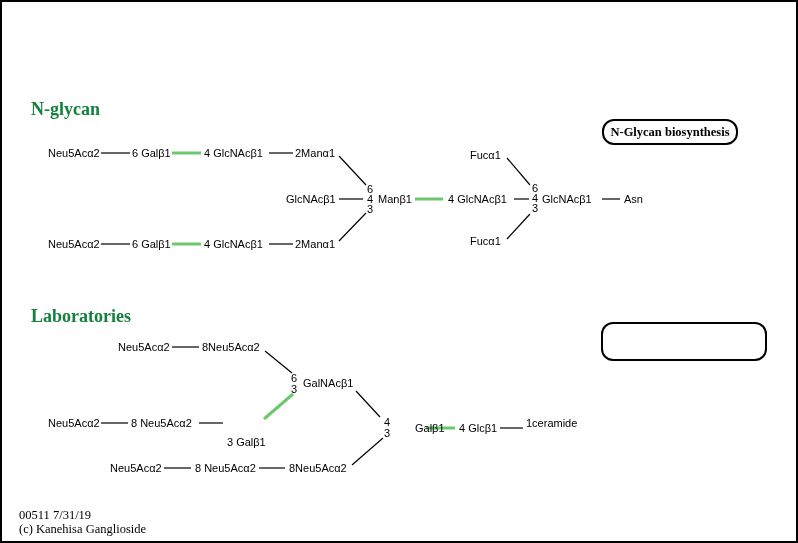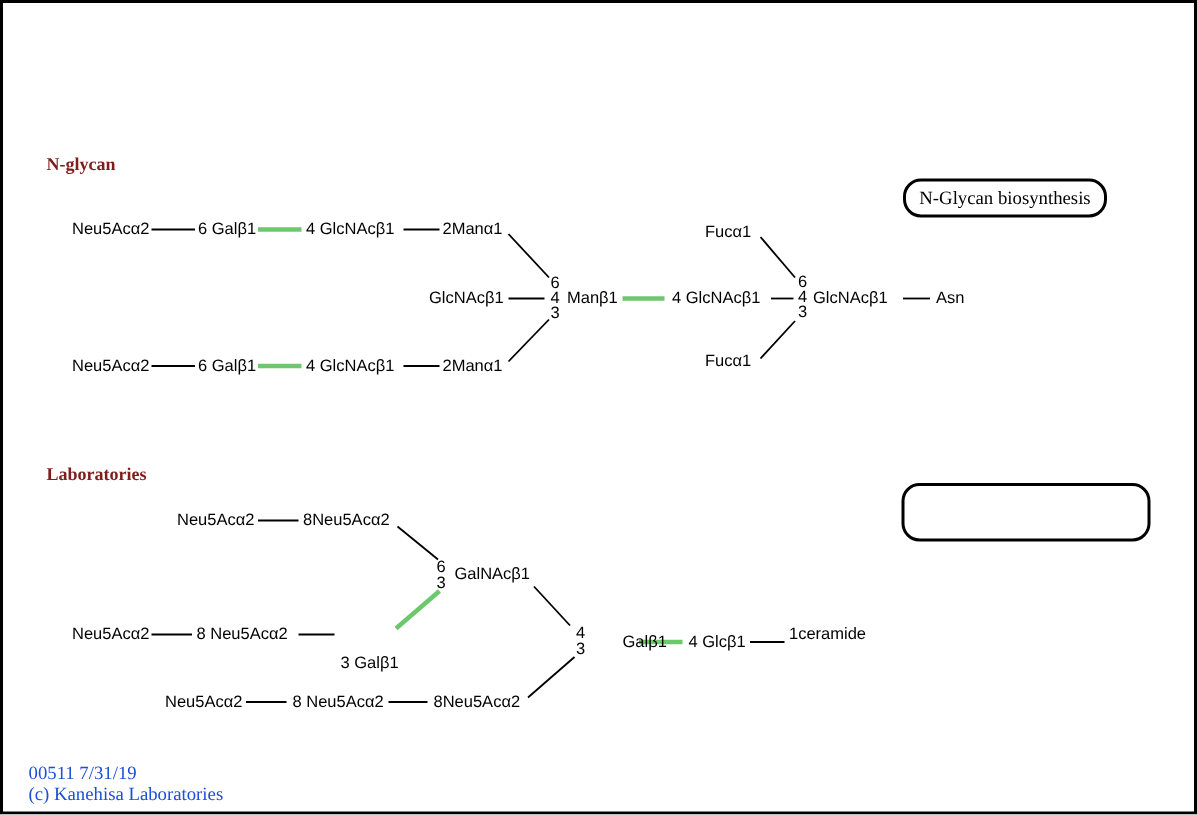--- a/index.html
+++ b/index.html
@@ -4,35 +4,35 @@
 <style>
   html,body{margin:0;padding:0;background:#fff;}
   .canvas{
     position:relative;width:798px;height:543px;box-sizing:border-box;
     border:2px solid #000;background:#fff;
     font-family:"Liberation Sans",sans-serif;overflow:hidden;
   }
   .wires{position:absolute;left:0;top:0;width:798px;height:543px;}
   .lbl{position:absolute;font-size:11px;line-height:13px;white-space:nowrap;color:#000;text-align:right;}
   .digit{position:absolute;font-size:11px;line-height:11px;white-space:nowrap;color:#000;}
-  .heading{position:absolute;font-family:"Liberation Serif",serif;font-weight:bold;font-size:12px;line-height:14px;color:#7f1d1d;white-space:nowrap;}
+  .heading{position:absolute;font-family:"Liberation Serif",serif;font-weight:bold;font-size:18px;line-height:14px;color:#15803d;white-space:nowrap;}
   .titlebox{
     position:absolute;left:41px;top:46px;width:237px;height:25px;box-sizing:border-box;
     border:2px solid #000;display:flex;align-items:center;justify-content:center;
     font-family:"Liberation Serif",serif;font-size:15px;letter-spacing:.5px;word-spacing:5px;
     white-space:nowrap;color:#000;
   }
   .linkbox{
     position:absolute;box-sizing:border-box;border:2px solid #000;border-radius:12px;
     background:#fff;font-family:"Liberation Serif",serif;font-size:12.5px;color:#000;
     white-space:nowrap;cursor:pointer;
   }
-  .linkbox.one{left:600px;top:117px;width:136px;height:26px;display:flex;align-items:center;justify-content:center;}
+  .linkbox.one{left:600px;top:117px;width:136px;height:26px;display:flex;align-items:center;justify-content:center;font-weight:bold;}
   .linkbox.two{left:599px;top:320px;width:166px;height:39px;padding:3px 2px 0 7px;line-height:15.5px;}
-  .footline{position:absolute;left:17px;font-family:"Liberation Serif",serif;font-size:12.5px;line-height:14px;color:#1d4ed8;white-space:nowrap;}
+  .footline{position:absolute;left:17px;font-family:"Liberation Serif",serif;font-size:12.5px;line-height:14px;color:#000000;white-space:nowrap;}
 </style>
 </head>
 <body>
 
 <div class="canvas">
 
   <svg class="wires" viewBox="0 0 798 543">
     <g stroke="#000000" stroke-width="1.2">
       <line x1="99" y1="151" x2="128" y2="151"></line>
       <line x1="267" y1="151" x2="291" y2="151"></line>
@@ -114,15 +114,15 @@
   <span class="lbl" style="left:193px;top:460px">8 Neu5Acα2</span>
   <span class="lbl" style="left:287px;top:460px">8Neu5Acα2</span>
 
   <div class="linkbox one">
     <span>N-Glycan biosynthesis</span>
   </div>
   <div class="linkbox two">
   </div>
 
   <div class="footline" style="top:506px">00511 7/31/19</div>
-  <div class="footline" style="top:520px">(c) Kanehisa Laboratories</div>
+  <div class="footline" style="top:520px">(c) Kanehisa Ganglioside</div>
 
 </div>
 
 </body></html>

